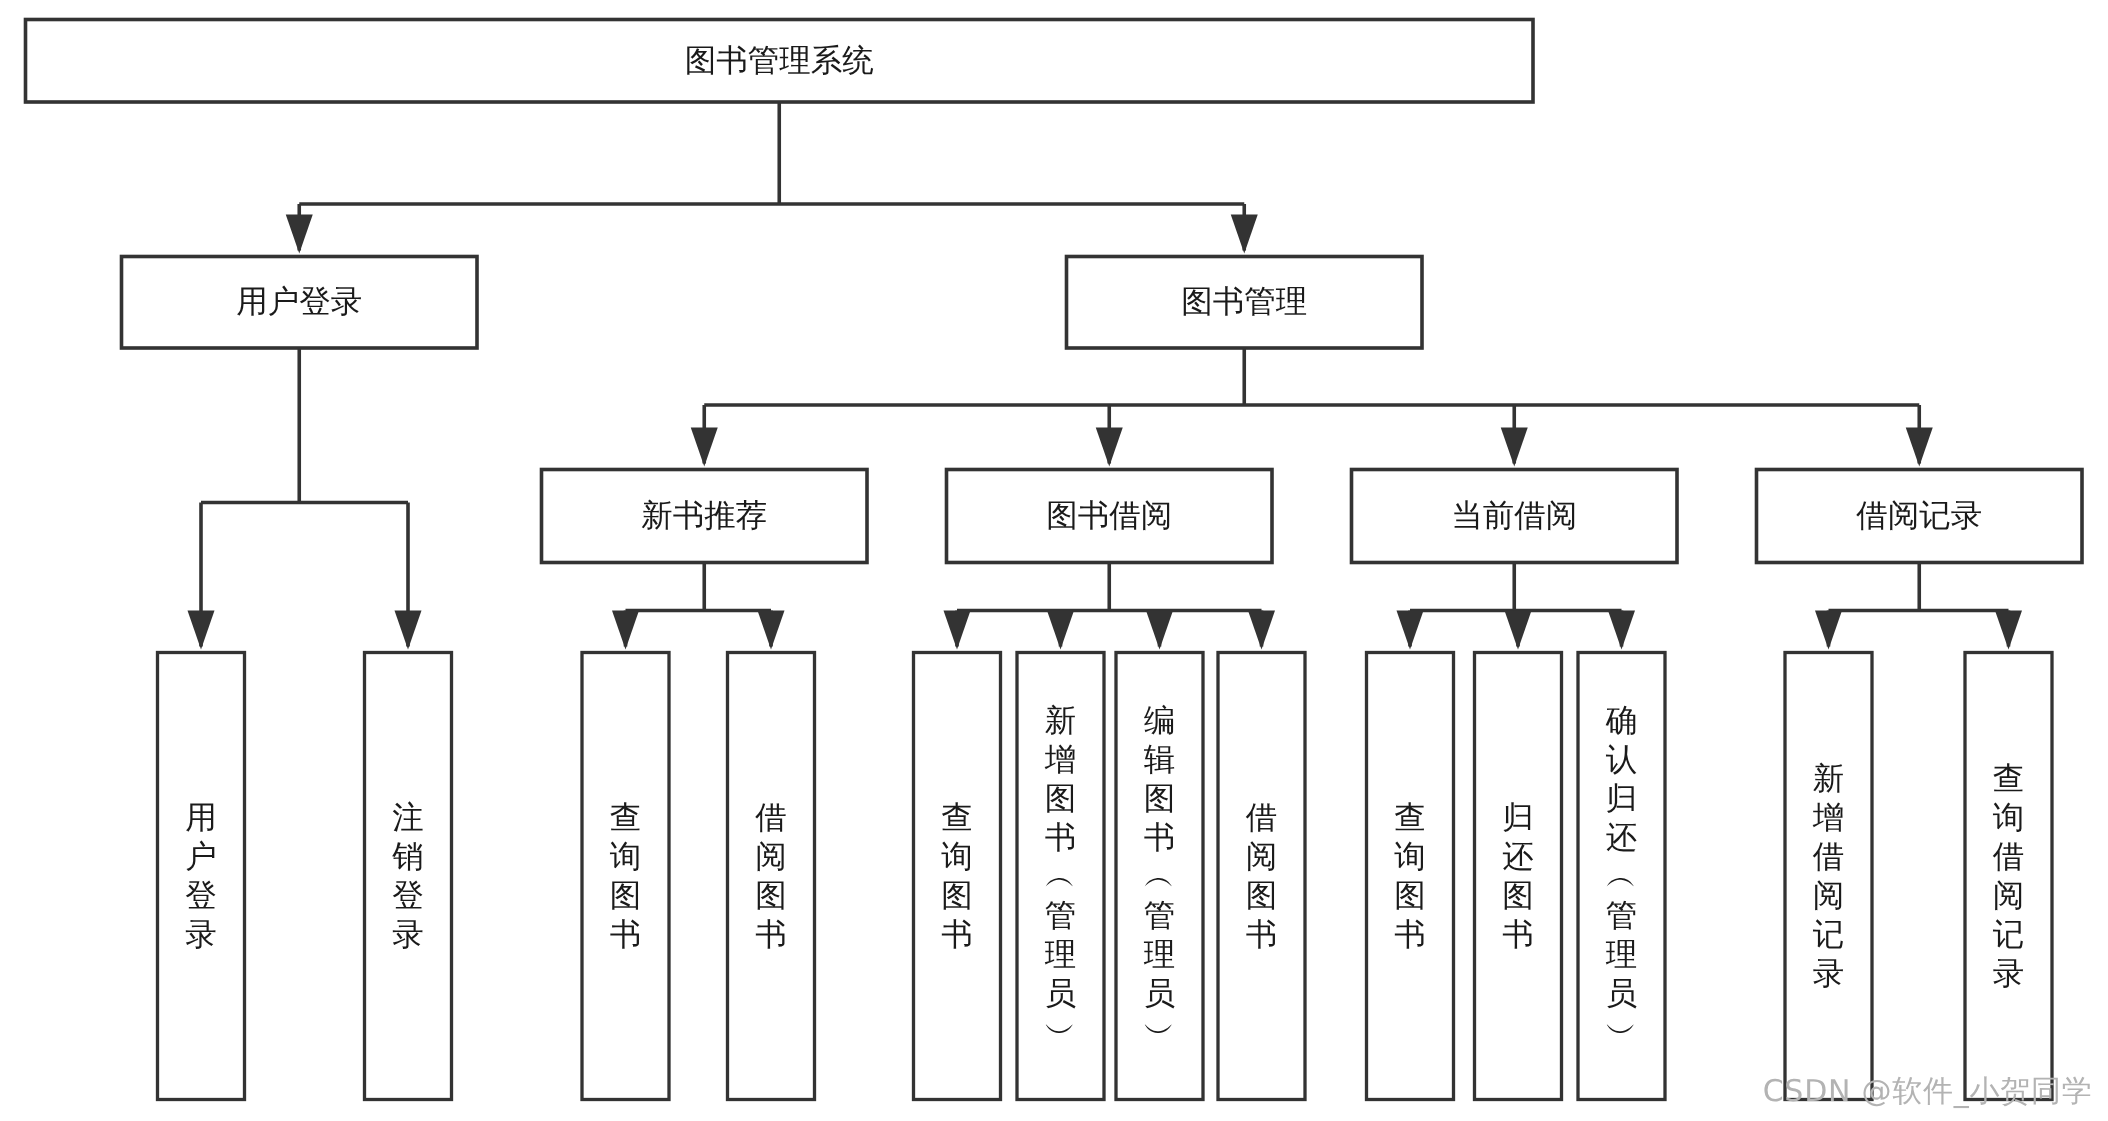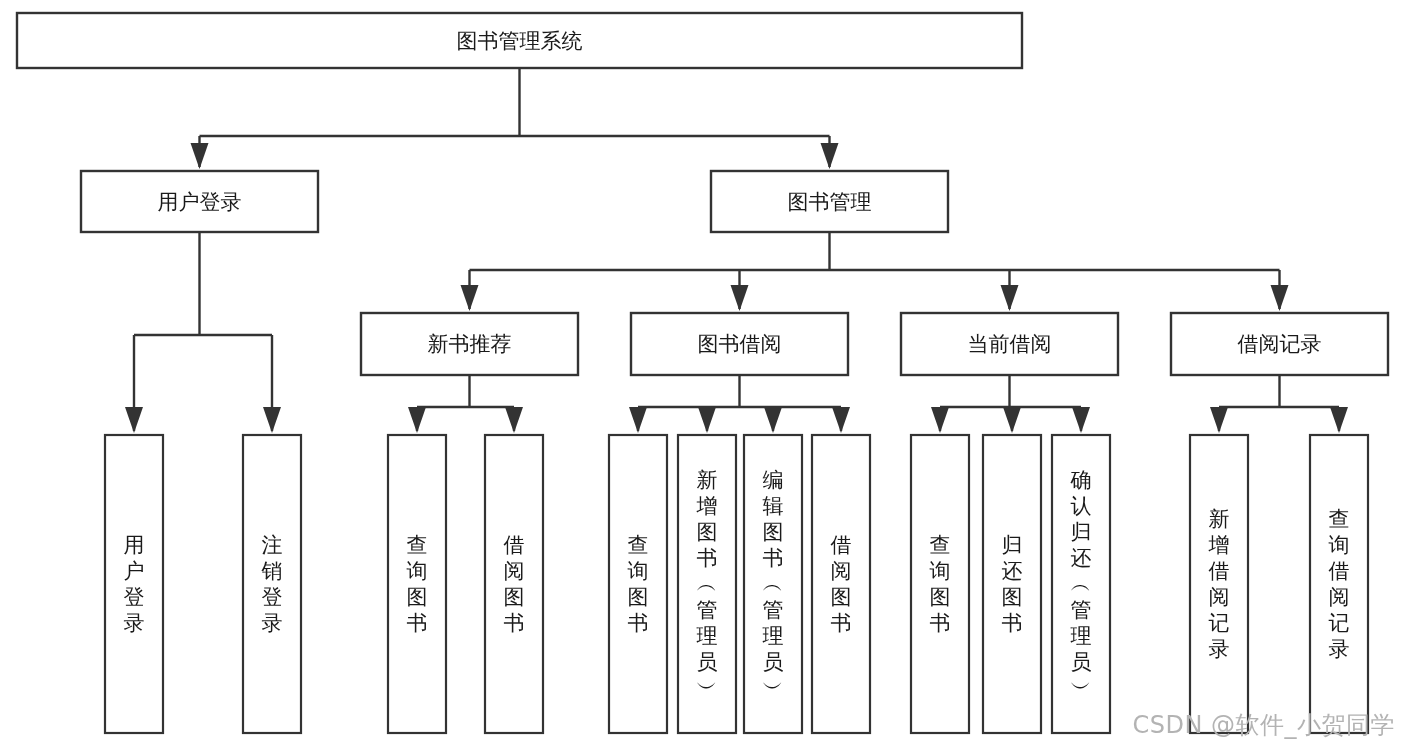--- a/index.html
+++ b/index.html
@@ -56,21 +56,21 @@
     font-family: "DejaVu Sans", "Liberation Sans", sans-serif;
     fill: #1a1a1a;
     font-size: 21px;
     text-anchor: middle;
   }
   .watermark {
     position: absolute;
     right: 10px;
     bottom: 6px;
     font-family: "DejaVu Sans", "Liberation Sans", sans-serif;
-    font-size: 24px;
+    font-size: 20px;
     color: #b3b3b3;
     white-space: nowrap;
     letter-spacing: 0.5px;
   }
 </style>
 </head>
 <body>
 
 <div id="diagram-root">
   <svg class="diagram" viewBox="0 0 1405 747" xmlns="http://www.w3.org/2000/svg">

